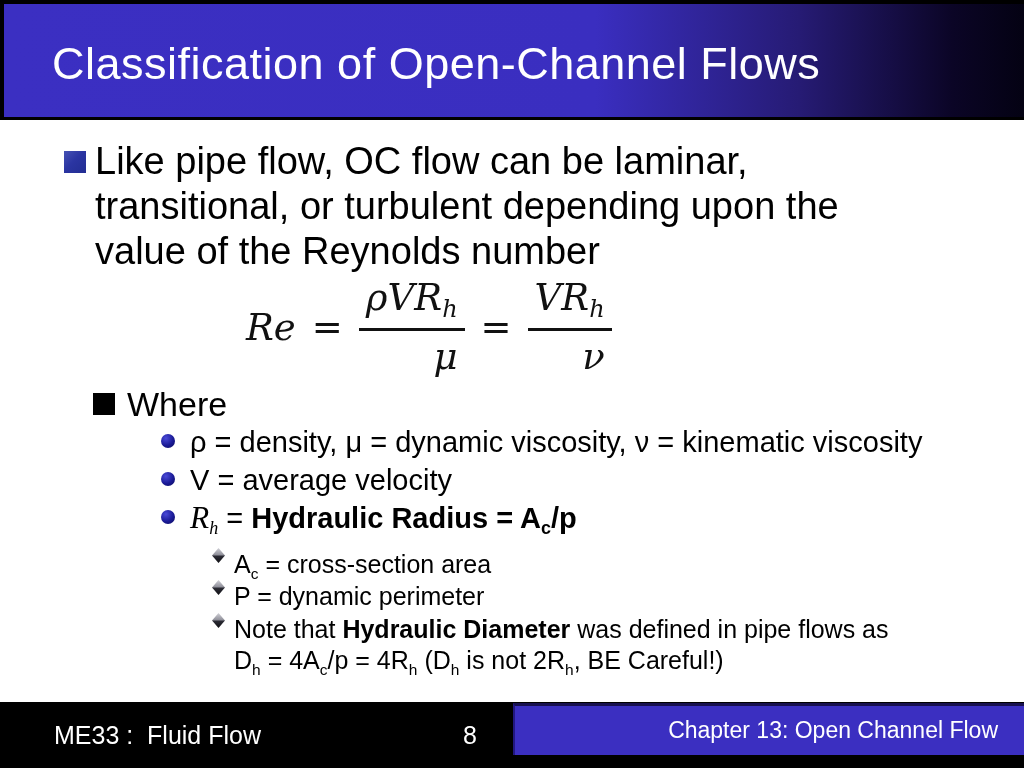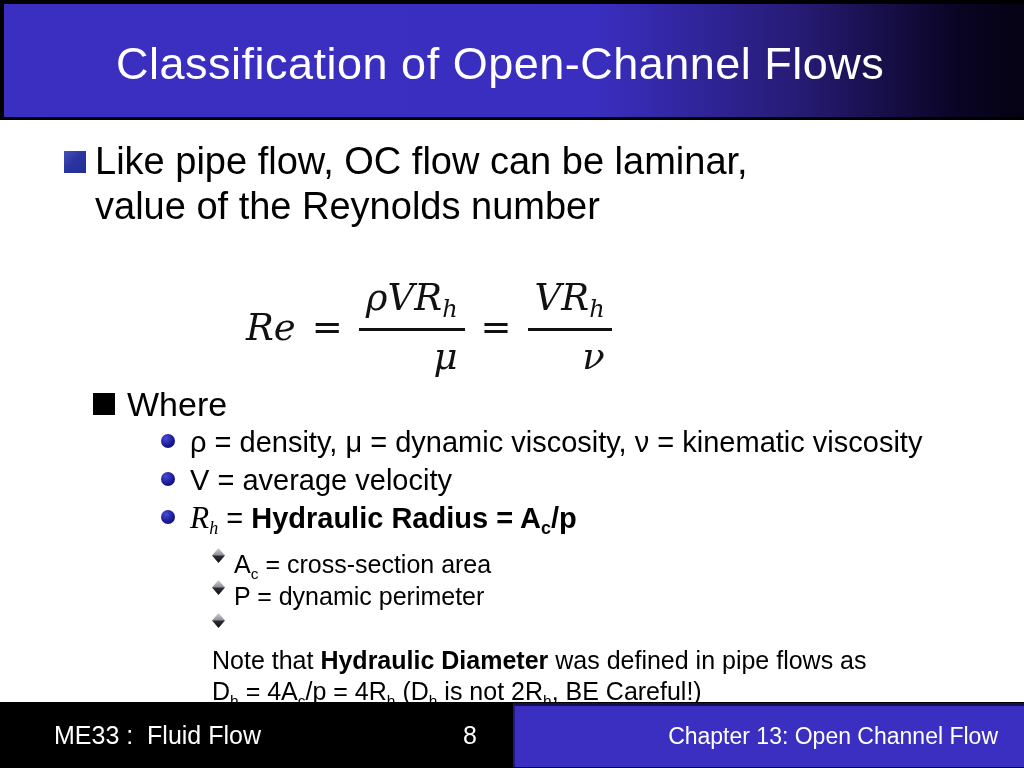--- a/index.html
+++ b/index.html
@@ -8,21 +8,21 @@
     overflow:hidden;font-family:"Liberation Sans",sans-serif;color:#000;
   }
   
   .title-band{
     position:absolute;left:0;top:0;width:1024px;height:120px;box-sizing:border-box;
     border-top:4px solid #000;border-left:4px solid #000;border-bottom:3px solid #000;
     background:linear-gradient(90deg,#3b2fc2 0%,#3a2ec0 58%,#261b74 78%,#0b0526 93%,#040213 100%);
     display:flex;align-items:center;
   }
   .title-band .title-text{
-    color:#fff;font-size:45px;padding-left:88px;padding-top:6px;letter-spacing:0.5px;white-space:pre;margin-left:24px;
+    color:#fff;font-size:45px;padding-left:48px;padding-top:6px;letter-spacing:0.5px;white-space:pre;
   }
   
   .row{position:absolute;display:flex;}
   .bullet1{left:64px;top:139px;gap:9px;}
   .sq-blue{
     flex:0 0 auto;width:22px;height:22px;margin-top:12px;
     background:linear-gradient(135deg,#4652b4 0%,#2b35a2 45%,#222d92 100%);
   }
   .bullet1 .txt{font-size:38px;line-height:45px;}
   .bullet1 .txt span{display:block;white-space:pre;}
@@ -61,39 +61,40 @@
   .footer{position:absolute;left:0;bottom:0;width:1024px;height:66px;background:#000;}
   .footer-course{
     position:absolute;left:54px;top:50%;transform:translateY(-50%);
     color:#fff;font-size:25px;white-space:pre;
   }
   .footer-page{
     position:absolute;left:452px;width:36px;text-align:center;top:50%;transform:translateY(-50%);
     color:#fff;font-size:25px;
   }
   .chapter-box{
-    position:absolute;left:513px;top:1px;right:0;height:64px;box-sizing:border-box;
+    position:absolute;left:513px;top:1px;right:0;height:52px;box-sizing:border-box;
     background:#3b2fc1;border-top:3px solid #17104f;border-left:2px solid #221880;
     display:flex;align-items:center;justify-content:flex-end;padding-right:26px;
   }
   .chapter-box .txt{color:#fff;font-size:23px;white-space:pre;}
 </style>
 </head>
 <body>
 
 <div class="slide">
 
   <div class="title-band">
     <div class="title-text">Classification of Open-Channel Flows</div>
   </div>
 
   <div class="row bullet1">
     <div class="sq-blue"></div>
     <div class="txt">
         <span>Like pipe flow, OC flow can be laminar,</span>
+        <span>transitional, or turbulent depending upon the</span>
         <span>value of the Reynolds number</span>
       </div>
   </div>
 
   <div class="equation">
       <span>Re</span>
       <span>=</span>
       <span class="frac">
         <span class="num"><span>ρVR</span><span class="eq-sub">h</span></span>
         <span class="den">μ</span>
@@ -128,21 +129,21 @@
   <div class="row l3" style="top:541px;">
     <div class="diamond"></div>
     <div class="txt"><span>A</span><span class="s-sub">c</span><span> = cross-section area</span></div>
   </div>
 
   <div class="row l3" style="top:573px;">
     <div class="diamond"></div>
     <div class="txt">P = dynamic perimeter</div>
   </div>
 
-  <div class="row l3" style="top:606px;flex-direction:column;">
+  <div class="row l3" style="top:606px;">
     <div class="diamond"></div>
     <div class="txt"><span class="ln"><span>Note that </span><b>Hydraulic Diameter</b><span> was defined in pipe flows as</span></span><span class="ln"><span>D</span><span class="s-sub">h</span><span> = 4A</span><span class="s-sub">c</span><span>/p = 4R</span><span class="s-sub">h</span><span> (D</span><span class="s-sub">h</span><span> is not 2R</span><span class="s-sub">h</span><span>, BE Careful!)</span></span></div>
   </div>
 
   <div class="footer">
     <div class="footer-course">ME33 :  Fluid Flow</div>
     <div class="footer-page">8</div>
     <div class="chapter-box">
       <div class="txt">Chapter 13: Open Channel Flow</div>
     </div>

